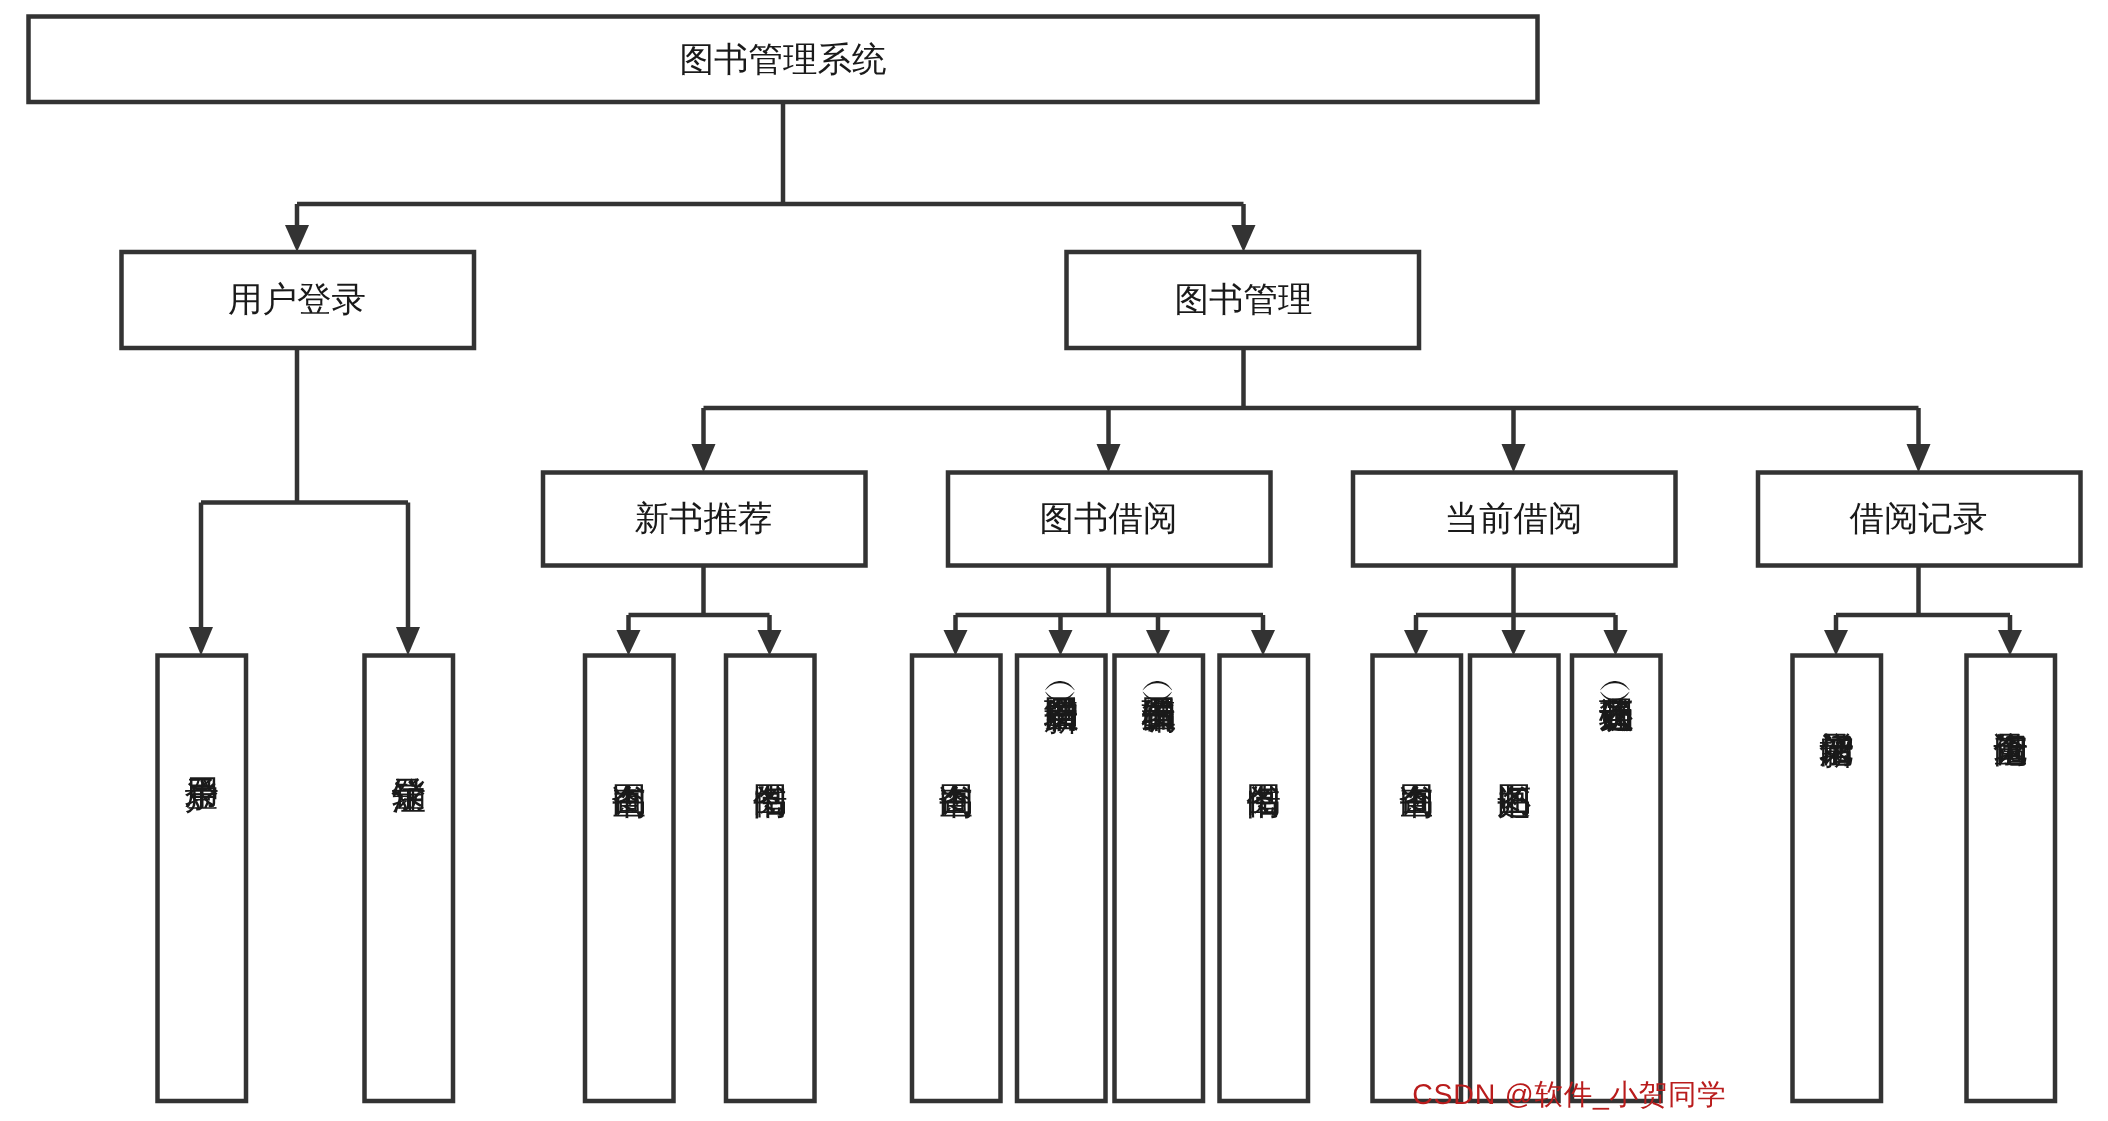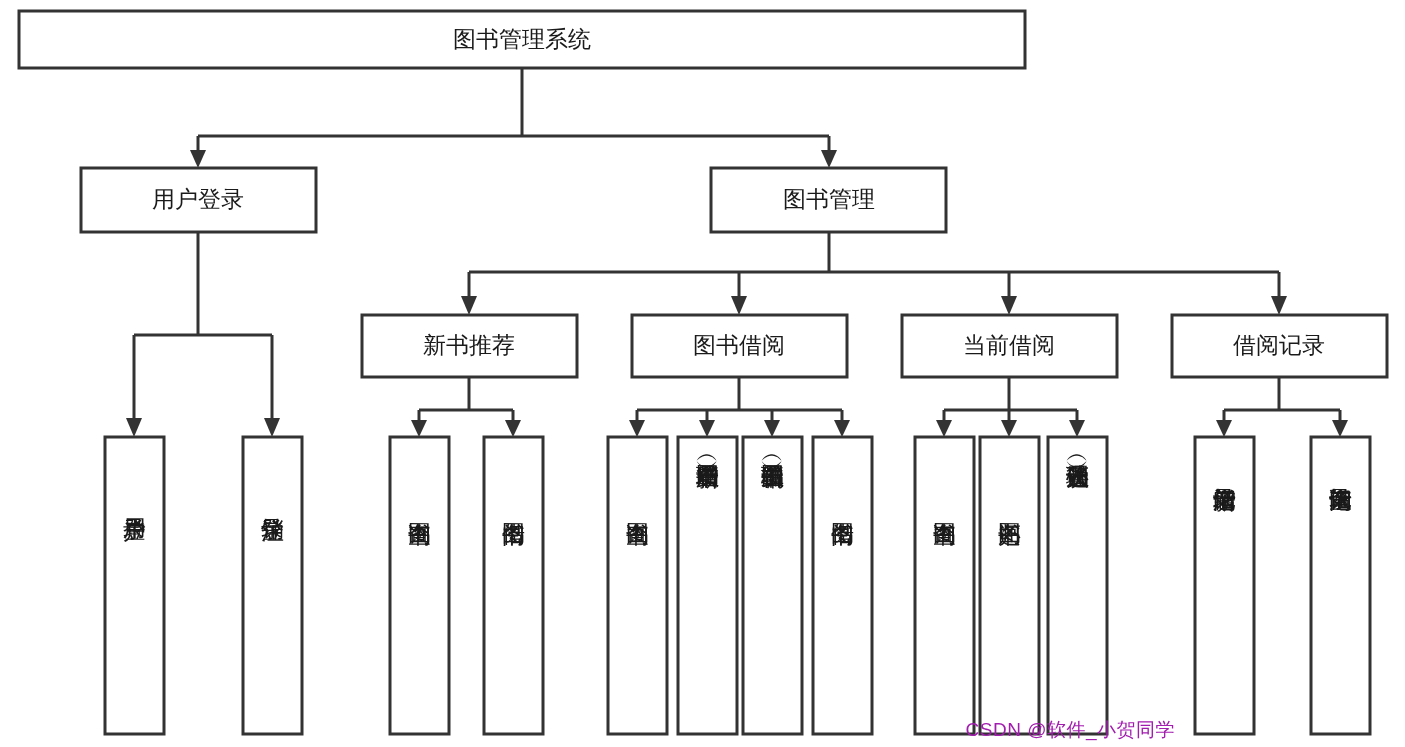--- a/index.html
+++ b/index.html
@@ -50,25 +50,25 @@
     font-family: "Liberation Sans", "DejaVu Sans", sans-serif;
     font-size: 23px;
     fill: #1a1a1a;
     writing-mode: vertical-rl;
     text-orientation: upright;
     text-anchor: middle;
     white-space: pre;
   }
   .watermark-text {
     position: absolute;
-    right: 0;
+    right: 24px;
     bottom: 4px;
     font-family: "Liberation Sans", "DejaVu Sans", sans-serif;
     font-size: 19px;
-    color: #a21caf;
+    color: #b91c1c;
     letter-spacing: 0.5px;
     user-select: none;
     white-space: pre;
     margin-top: 12px;
   }
 </style>
 </head>
 <body>
 
 <div id="diagram-root">

